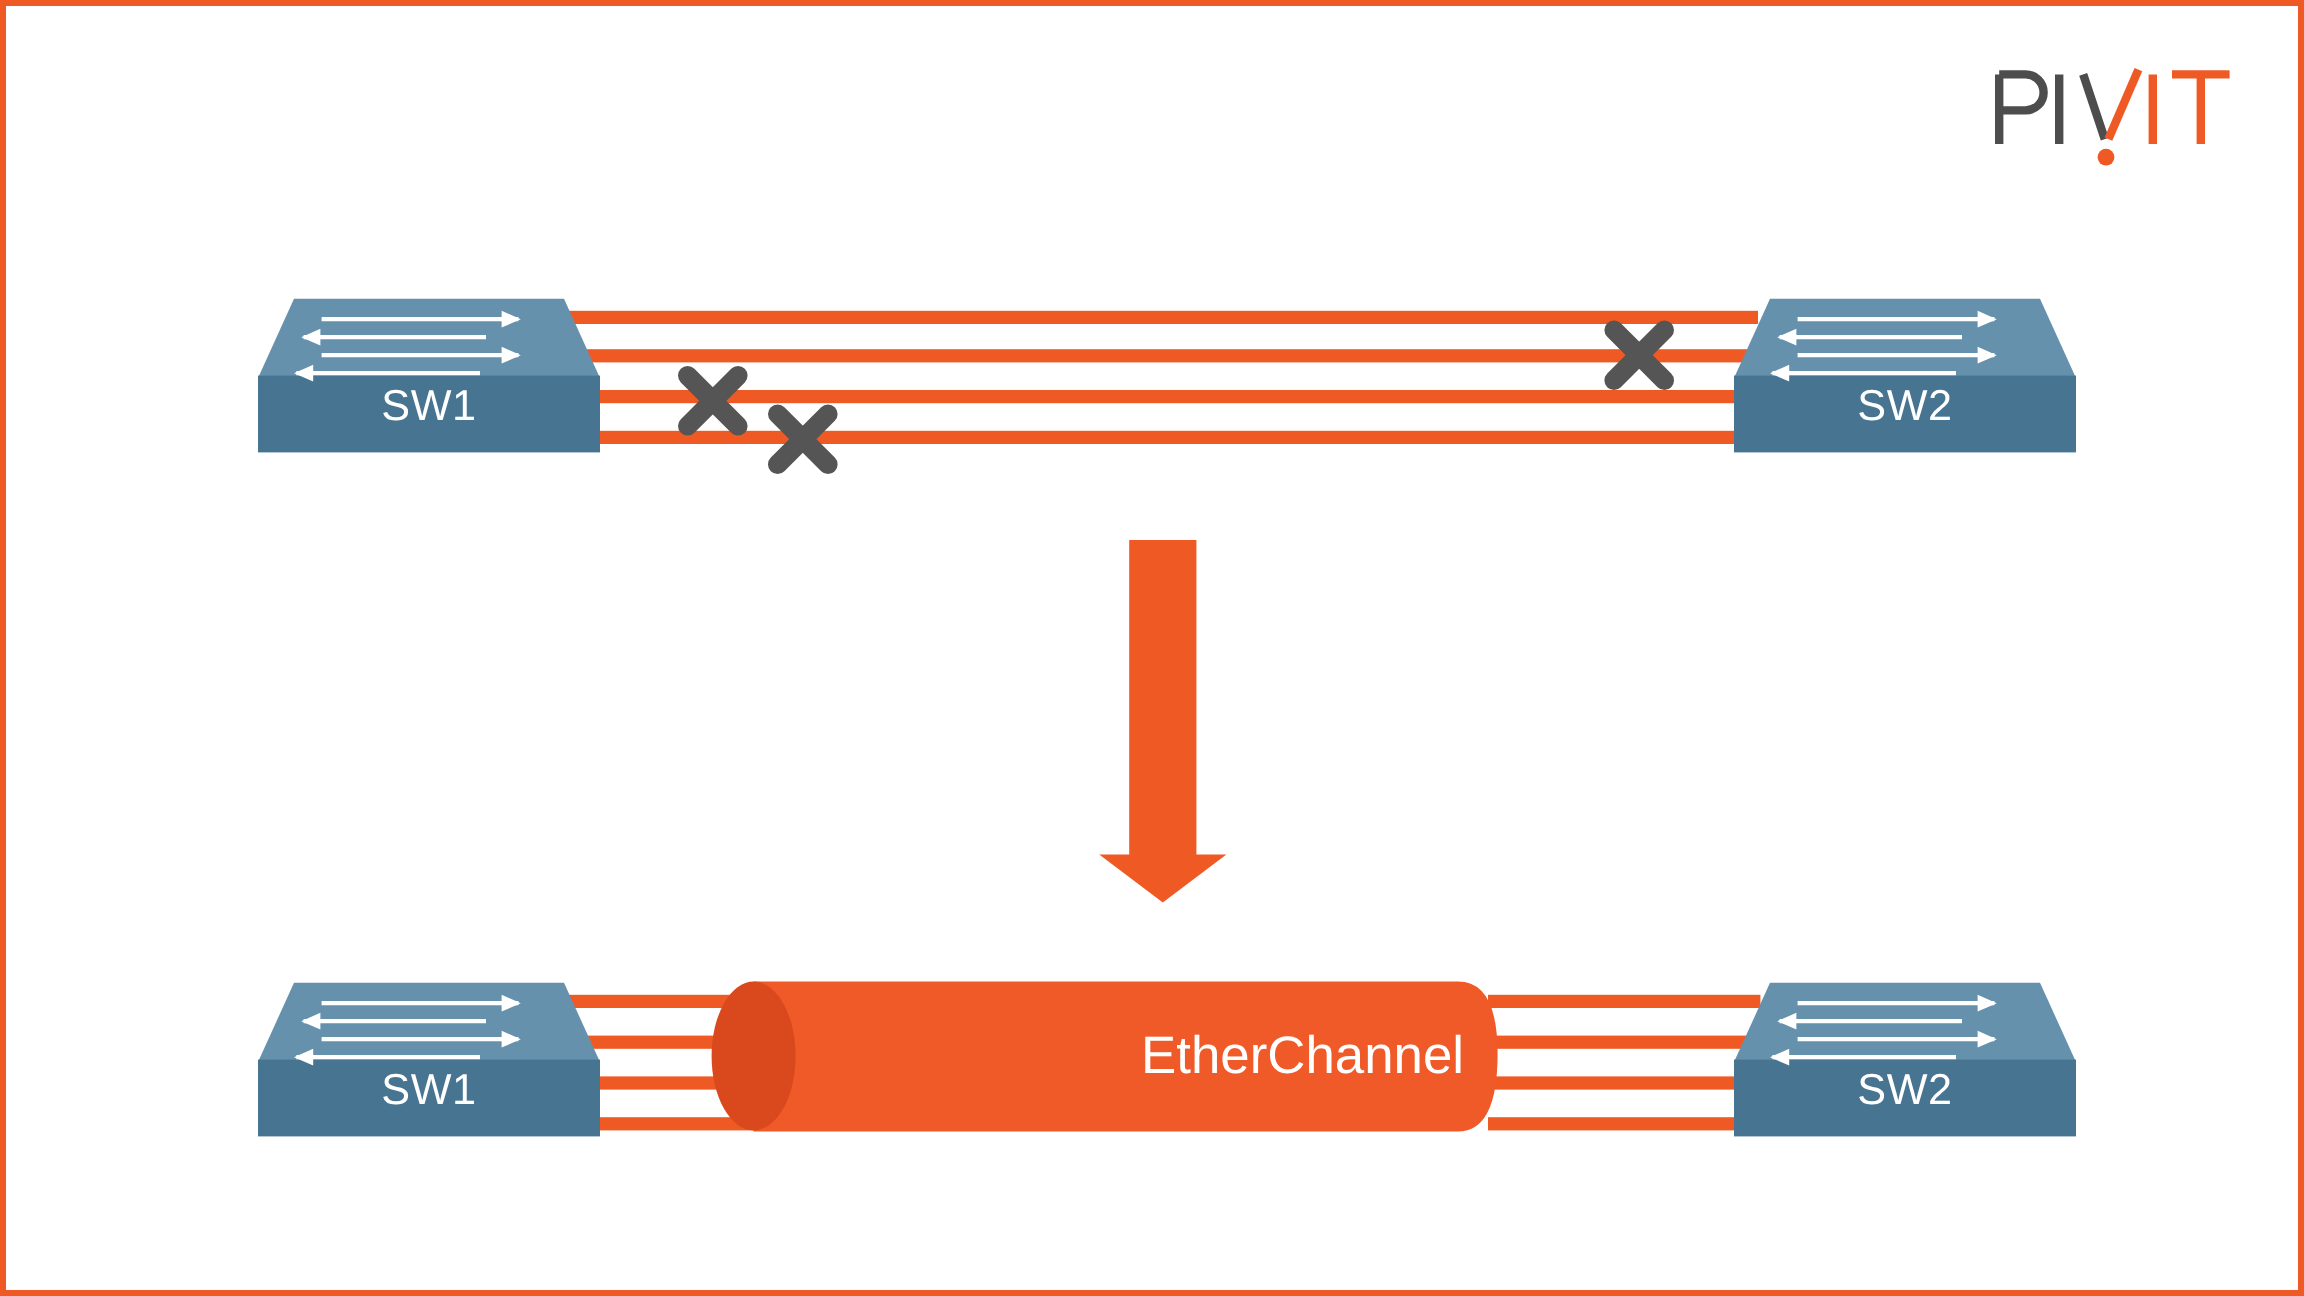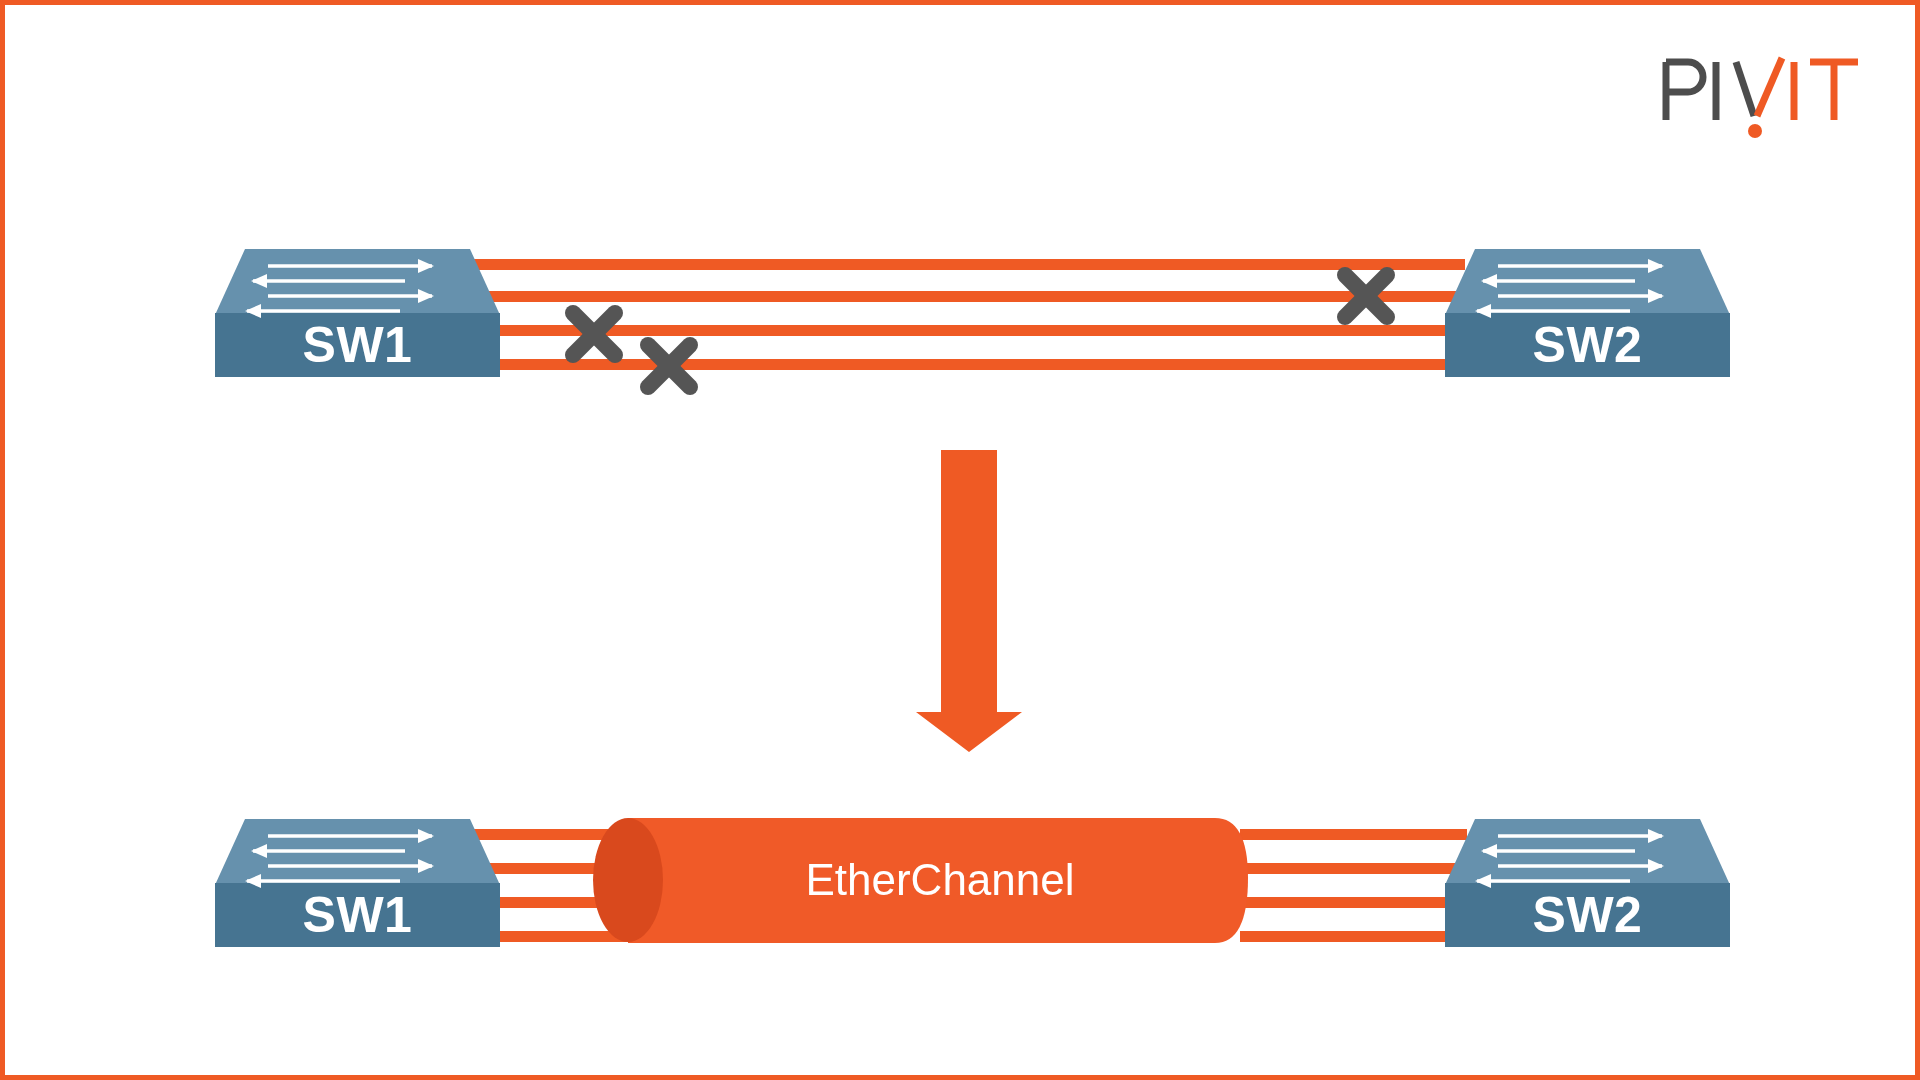--- a/index.html
+++ b/index.html
@@ -46,23 +46,22 @@
   .node-label {
     position: absolute;
     color: #ffffff;
     font-weight: 400;
     letter-spacing: 0.5px;
     white-space: nowrap;
     z-index: 30;
     pointer-events: none;
   }
   .sw-label {
-    font-size: 50px;
+    font-size: 36px;
     line-height: 1;
-    font-weight: bold;
   }
   .tube-label {
     position: absolute;
     color: #ffffff;
     font-size: 44px;
     white-space: nowrap;
     z-index: 30;
     pointer-events: none;
   }
 </style>
@@ -190,21 +189,21 @@
   </svg>
 
   <div class="node-label sw-label" style="left:215px; top:320px; width:285px; text-align:center;">SW1</div>
 
   <div class="node-label sw-label" style="left:1445px; top:320px; width:285px; text-align:center;">SW2</div>
 
   <div class="node-label sw-label" style="left:215px; top:890px; width:285px; text-align:center;">SW1</div>
 
   <div class="node-label sw-label" style="left:1445px; top:890px; width:285px; text-align:center;">SW2</div>
 
-  <div class="tube-label" style="left:660px; top:855px; width:560px; text-align:center;">EtherChannel</div>
+  <div class="tube-label" style="left:660px; top:855px; width:560px; text-align:right;">EtherChannel</div>
 
   <div class="logo-wrap">
     <svg viewBox="0 0 210 92" width="210" height="92" xmlns="http://www.w3.org/2000/svg">
 
       <g fill="none" stroke="#4d4d4d" stroke-width="7">
         <line x1="8" y1="14" x2="8" y2="72"></line>
         <path d="M 8 14 L 30 14 A 15 15 0 0 1 30 44 L 8 44"></path>
       </g>
 
       <line x1="58" y1="14" x2="58" y2="72" stroke="#4d4d4d" stroke-width="7"></line>

